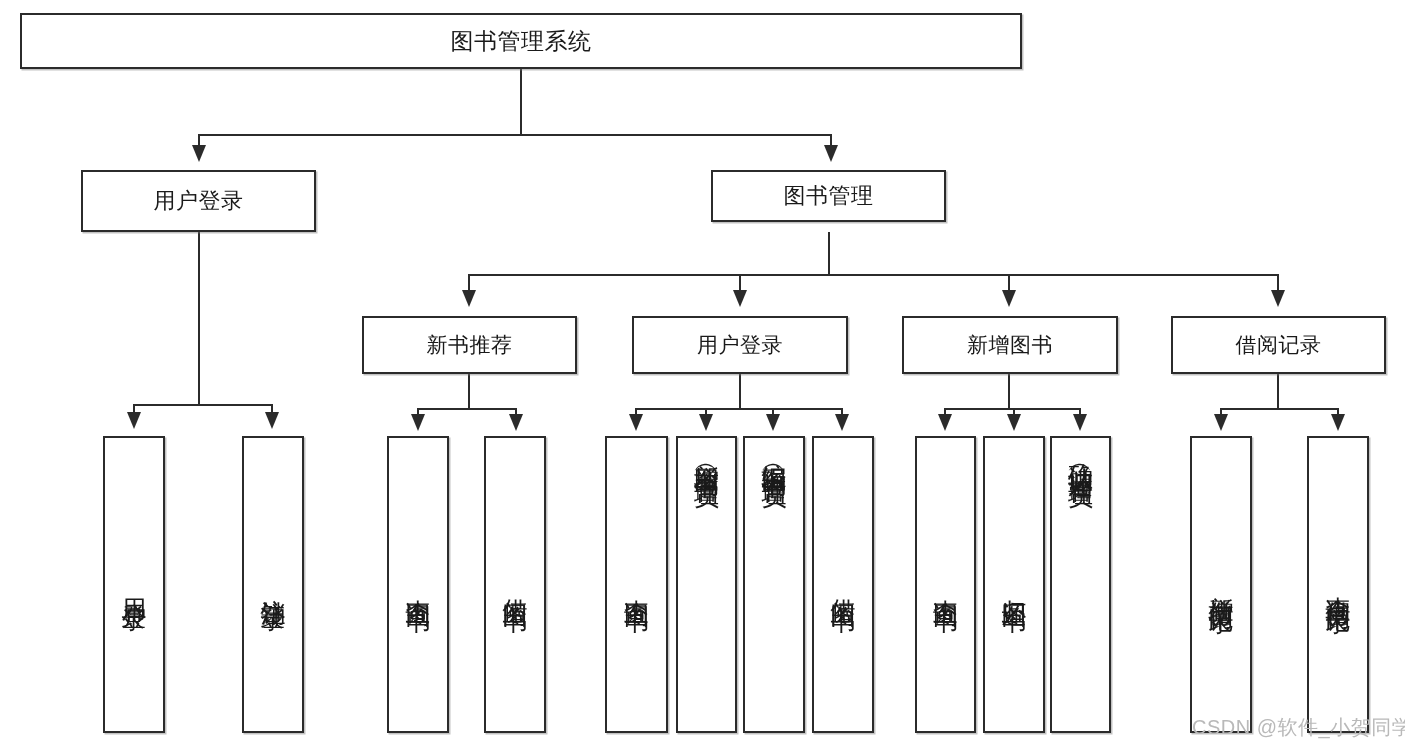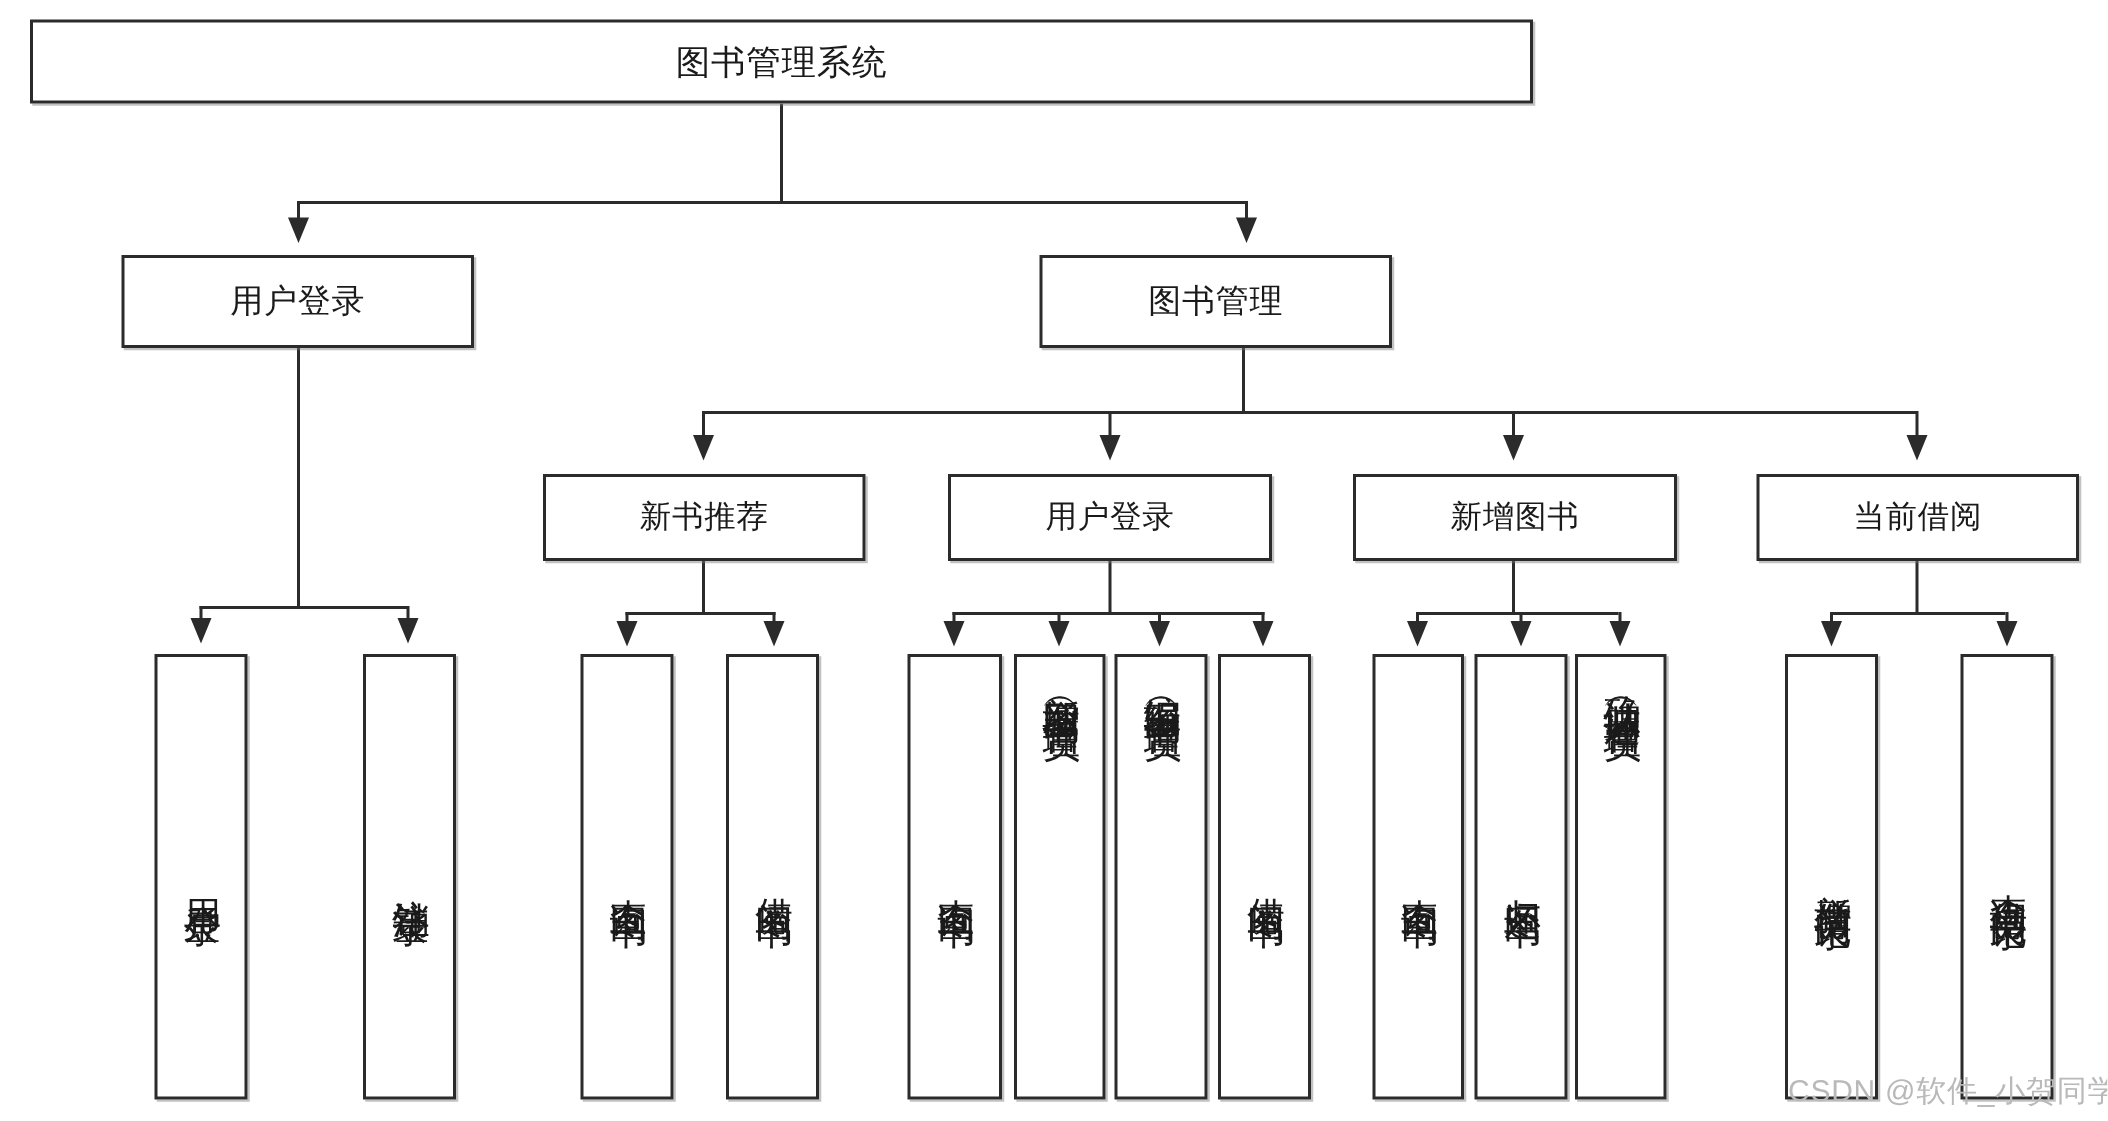--- a/index.html
+++ b/index.html
@@ -148,34 +148,34 @@
     </div>
 
   <div class="node root lvl0" id="node-root" style="left: 20px; top: 13px; width: 1002px; height: 56px;">
     <span class="label">图书管理系统</span>
   </div>
 
   <div id="node-layer">
       <div class="node lvl1" style="left: 81px; top: 170px; width: 235px; height: 62px;">
         <span class="label">用户登录</span>
       </div>
-      <div class="node lvl1" style="left: 693px; top: 170px; width: 235px; height: 62px;">
+      <div class="node lvl1" style="left: 711px; top: 170px; width: 235px; height: 52px;">
         <span class="label">图书管理</span>
       </div>
       <div class="node lvl2" style="left: 362px; top: 316px; width: 215px; height: 58px;">
         <span class="label">新书推荐</span>
       </div>
       <div class="node lvl2" style="left: 632px; top: 316px; width: 216px; height: 58px;">
         <span class="label">用户登录</span>
       </div>
       <div class="node lvl2" style="left: 902px; top: 316px; width: 216px; height: 58px;">
         <span class="label">新增图书</span>
       </div>
       <div class="node lvl2" style="left: 1171px; top: 316px; width: 215px; height: 58px;">
-        <span class="label">当前借阅</span>
+        <span class="label">借阅记录</span>
       </div>
       <div class="leaf center" style="left: 103px; top: 436px; width: 62px; height: 297px;">
         <span class="vlabel">用户登录</span>
       </div>
       <div class="leaf center" style="left: 242px; top: 436px; width: 62px; height: 297px;">
         <span class="vlabel">注销登录</span>
       </div>
       <div class="leaf center" style="left: 387px; top: 436px; width: 62px; height: 297px;">
         <span class="vlabel">查询图书</span>
       </div>

